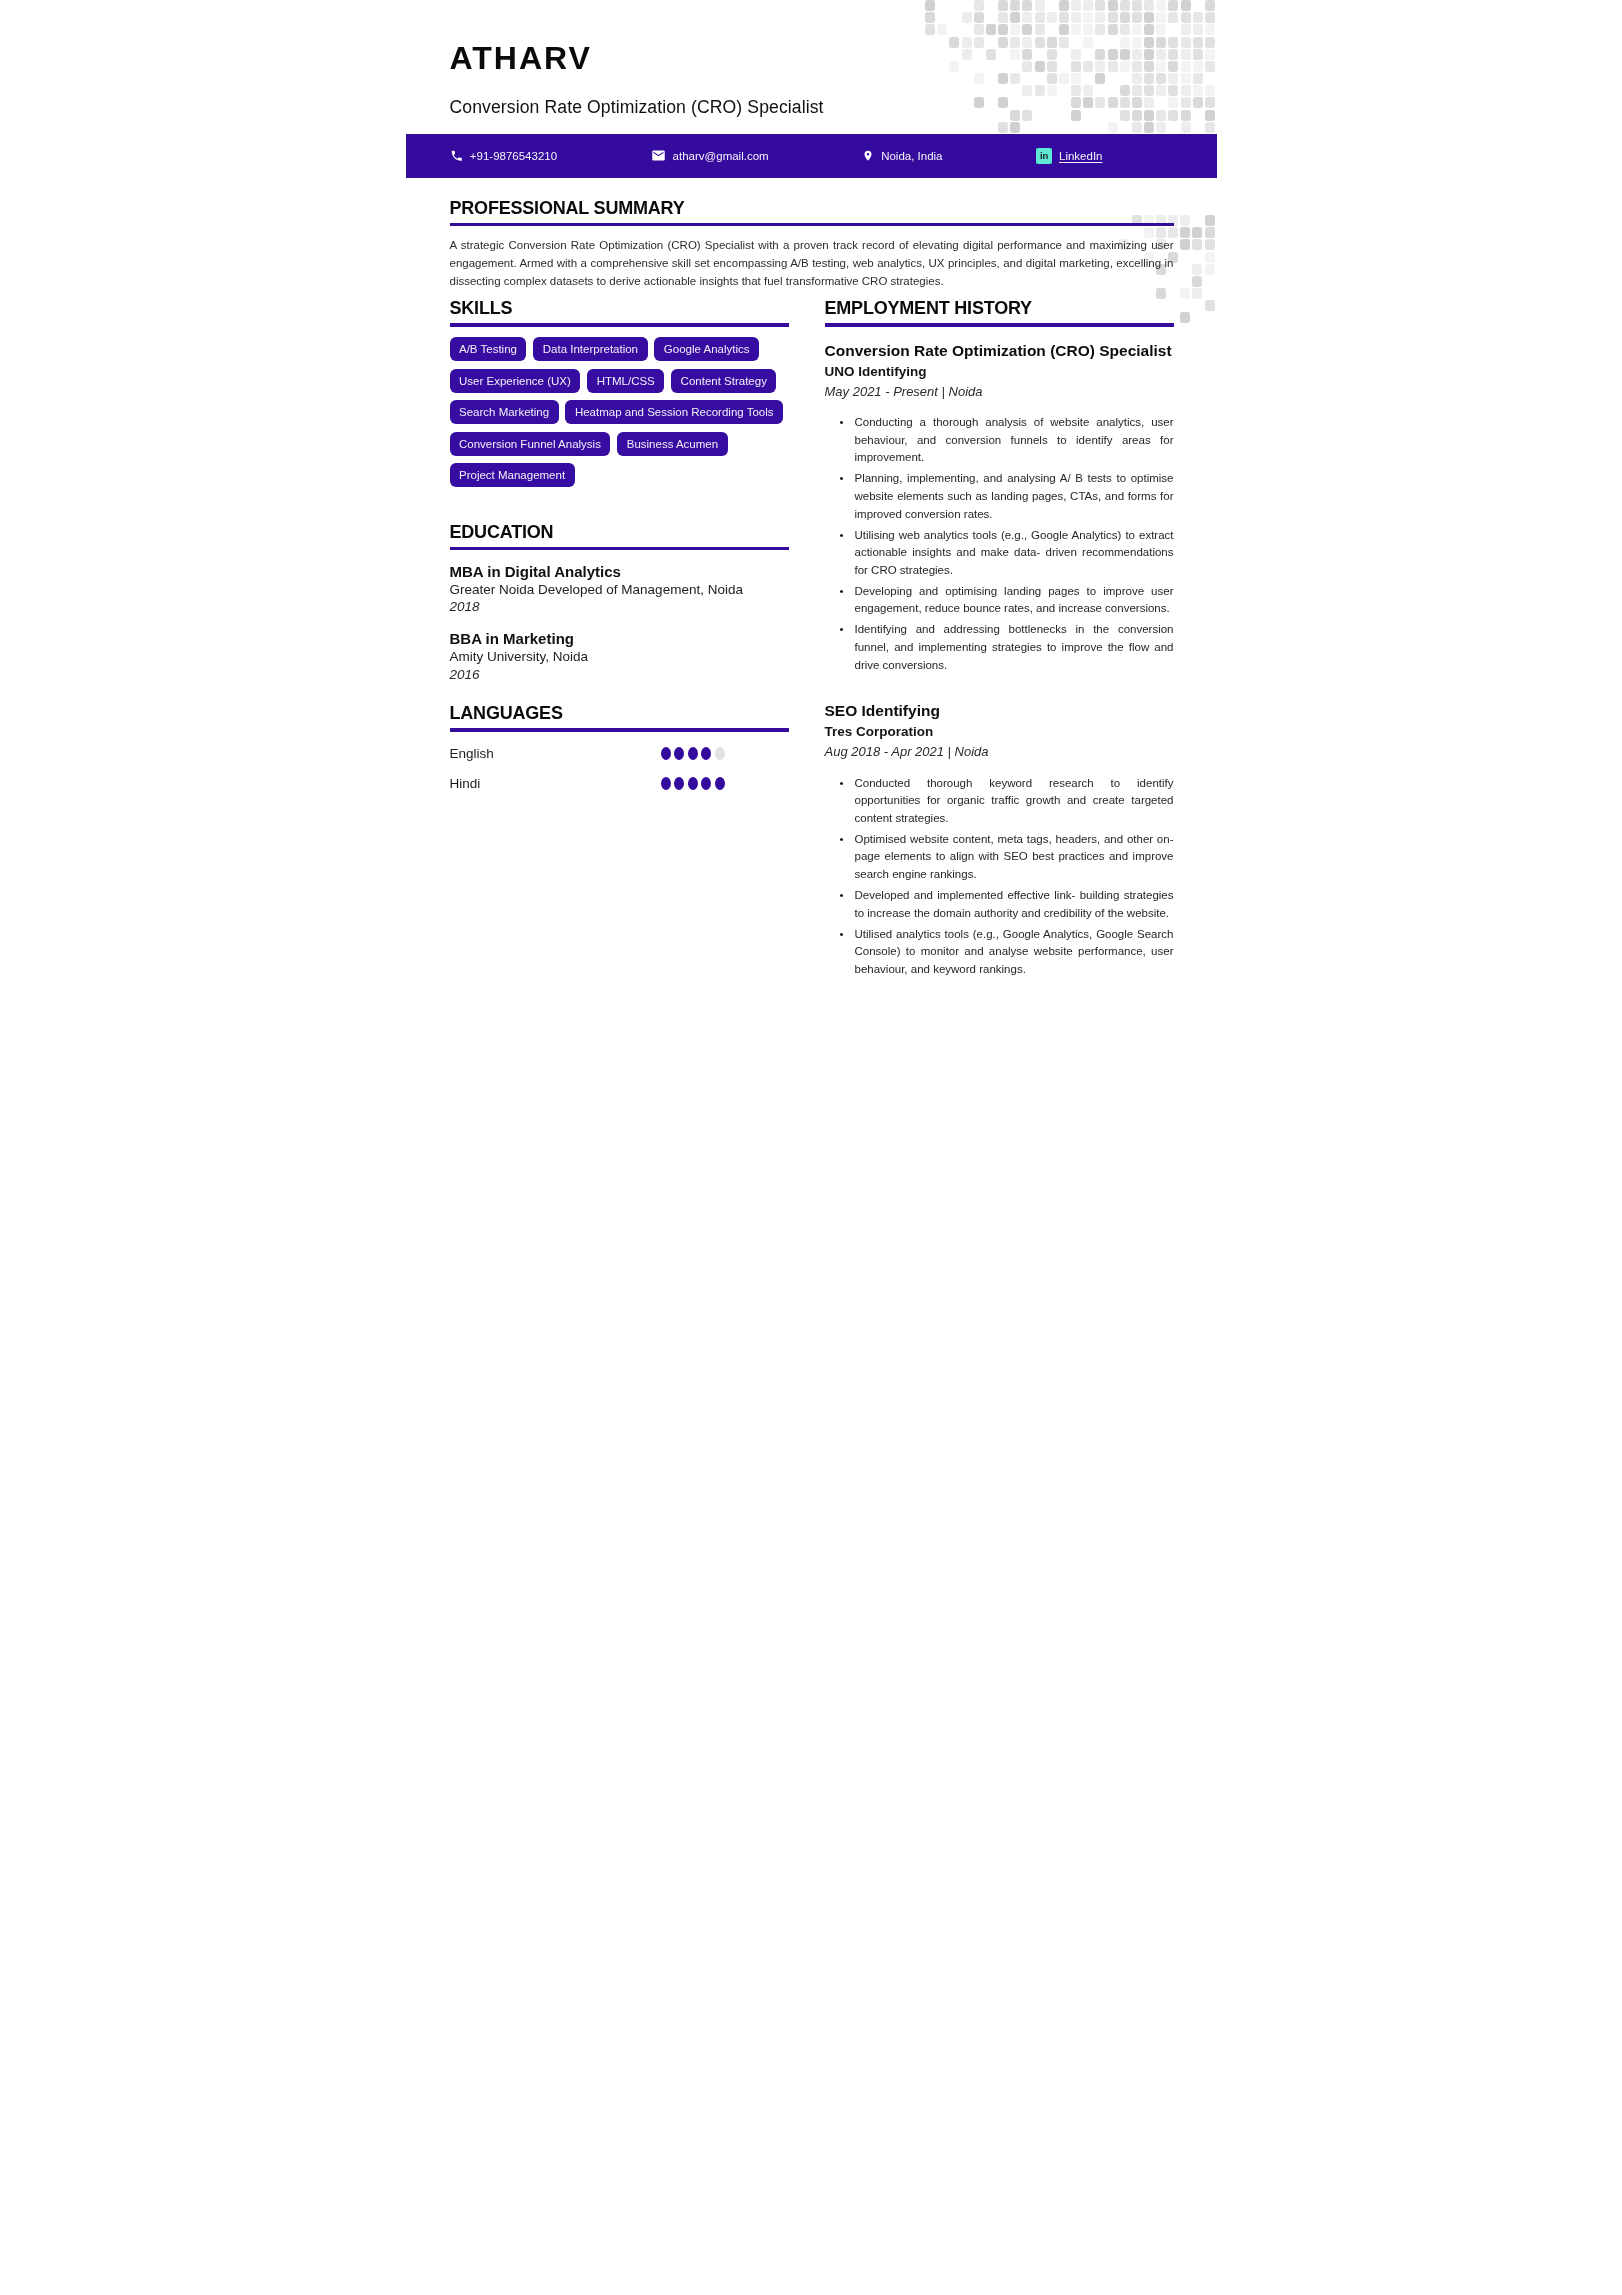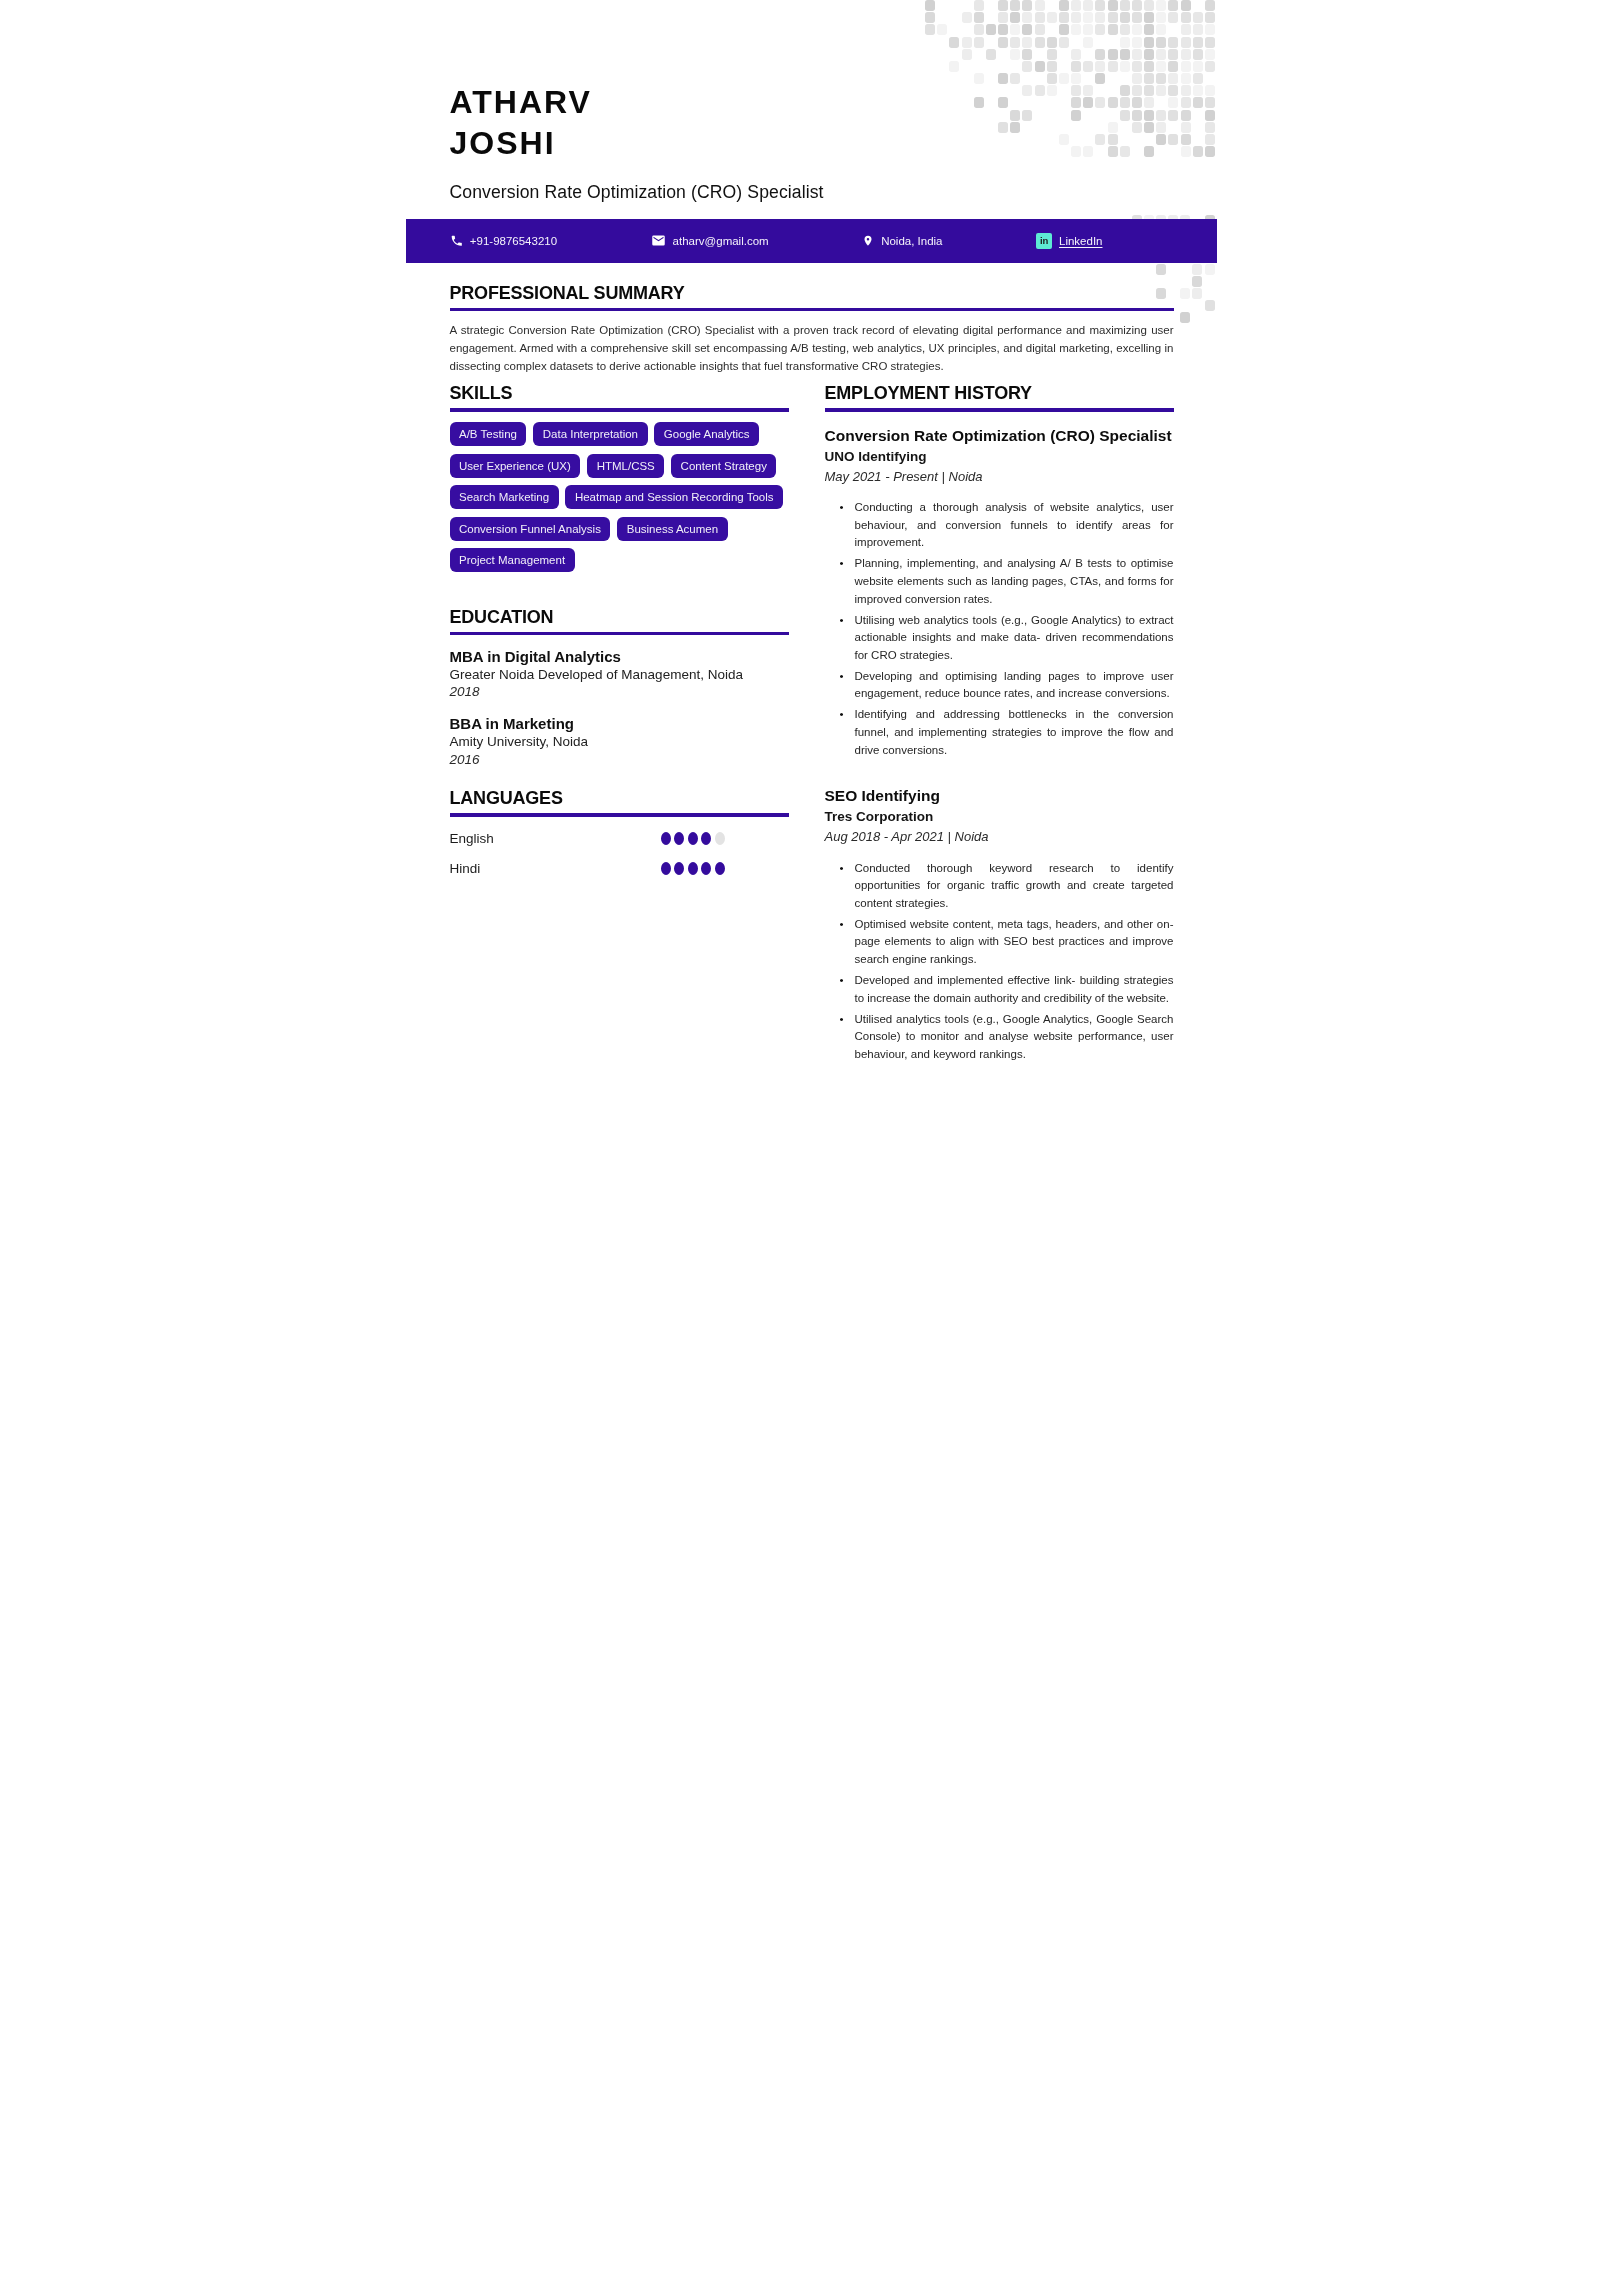--- a/index.html
+++ b/index.html
@@ -11,21 +11,21 @@
     background:#ffffff; overflow:hidden;
   }
   
   .mosaic { position:absolute; z-index:0; pointer-events:none; }
   .mosaic .sq { position:absolute; width:10.8px; height:10.8px; border-radius:2.7px; }
   #mosaic-top { top:0; right:0; width:292px; height:158px; }
   #mosaic-side { top:215px; right:0; width:122px; height:122px; }
   
   .header { position:relative; z-index:1; padding:38px 43px 0 44px; }
   .name { font-size:32px; line-height:41px; font-weight:700; color:#0a0a0a;
-          letter-spacing:2px;margin-top:44px; }
+          letter-spacing:2px; }
   .job-title { margin-top:17.6px; font-size:17.6px; font-weight:400; color:#111; letter-spacing:0.1px; }
   
   .contact-bar {
     position:relative; z-index:2; margin-top:16px; height:44px; width:100%;
     background:#340B9D; display:flex; align-items:center;
     justify-content:space-between; padding:0 114px 0 44px; color:#f5f3fb;
   }
   .contact-item { display:flex; align-items:center; gap:6.8px; font-size:11.5px; white-space:nowrap; }
   .contact-item svg { display:block; }
   .in-badge {
@@ -299,21 +299,20 @@
       <div class="sq" style="left: 61px; top: 73px; background: rgb(217, 217, 217);"></div>
       <div class="sq" style="left: 85px; top: 73px; background: rgb(243, 243, 243);"></div>
       <div class="sq" style="left: 97px; top: 73px; background: rgb(237, 237, 237);"></div>
       <div class="sq" style="left: 110px; top: 85px; background: rgb(224, 224, 224);"></div>
       <div class="sq" style="left: 85px; top: 97px; background: rgb(209, 209, 209);"></div>
     </div>
 
   <div class="header">
     <div class="name">
       <div>ATHARV</div>
-      <div>JOSHI</div>
     </div>
     <div class="job-title">Conversion Rate Optimization (CRO) Specialist</div>
   </div>
 
   <div class="contact-bar">
     <div class="contact-item">
       <span>
         <svg width="13.5" height="13.5" viewBox="0 0 24 24" fill="#ffffff">
             <path d="M6.62 10.79c1.44 2.83 3.76 5.14 6.59 6.59l2.2-2.21a1 1 0 0 1 1.02-.24c1.12.37 2.33.57 3.57.57a1 1 0 0 1 1 1V20a1 1 0 0 1-1 1C10.61 21 3 13.39 3 4a1 1 0 0 1 1-1h3.5a1 1 0 0 1 1 1c0 1.25.2 2.45.57 3.57a1 1 0 0 1-.25 1.02l-2.2 2.2z"></path>
           </svg>

